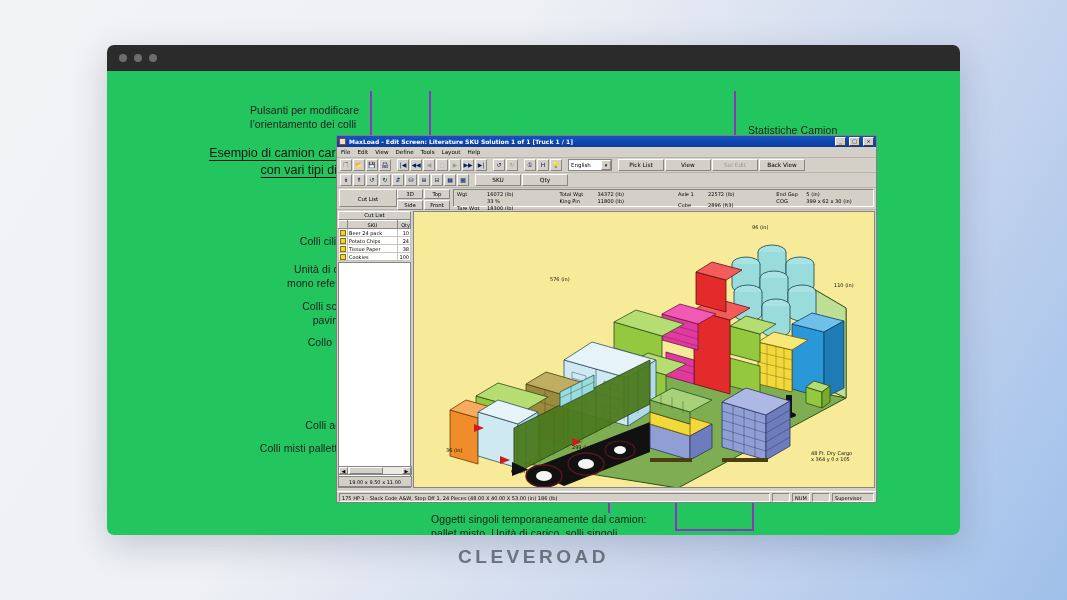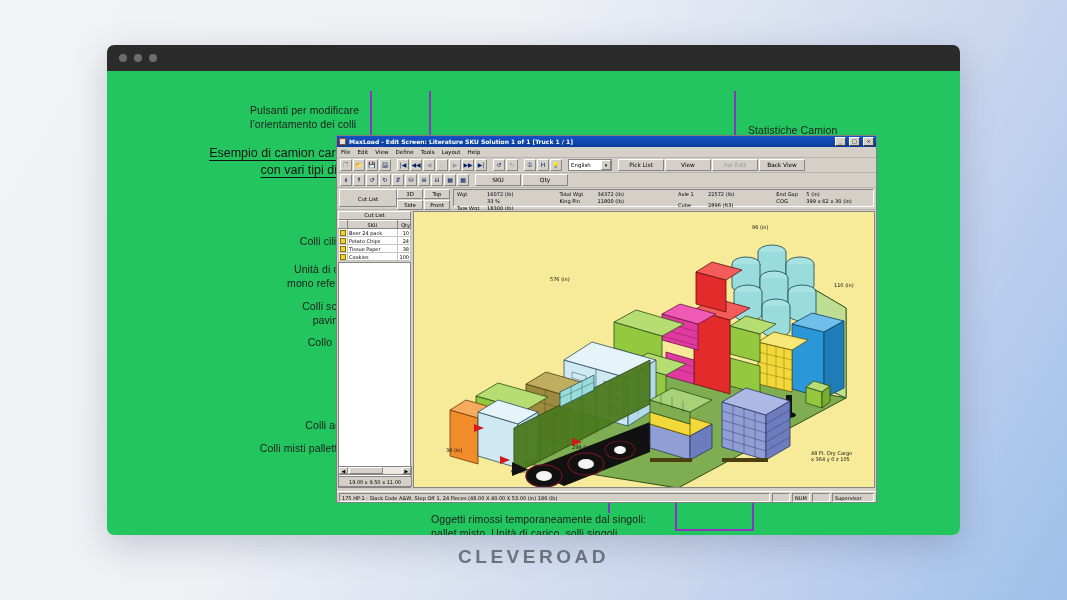--- a/index.html
+++ b/index.html
@@ -203,21 +203,21 @@
 
     <div class="callout-text ct-right" style="left:100px; top:265px; width:155px;">Collo Pallet</div>
     <div class="hline arrow-right" style="left:262px; top:271px; width:385px;"></div>
 
     <div class="callout-text ct-right" style="left:100px; top:348px; width:155px;">Colli ad «L»</div>
     <div class="hline arrow-right" style="left:262px; top:354px; width:110px;"></div>
 
     <div class="callout-text ct-right" style="left:70px; top:371px; width:185px;">Colli misti pallettizzati</div>
     <div class="hline arrow-right" style="left:262px; top:377px; width:92px;"></div>
 
-    <div class="callout-text" style="left:324px; top:442px; width:245px;">Oggetti rimossi temporaneamente dal singoli:
+    <div class="callout-text" style="left:324px; top:442px; width:245px;">Oggetti singoli temporaneamente dal camion:
 pallet misto, Unità di carico, solli singoli</div>
     <div class="vline arrow-up" style="left:568px; top:424px; height:36px;"></div>
     <div class="vline arrow-up" style="left:645px; top:378px; height:82px;"></div>
     <div class="hline" style="left:568px; top:458px; width:78px;"></div>
     <div class="vline arrow-up" style="left:501px; top:396px; height:46px;"></div>
 
     <div id="app-window">
 
       <div id="app-titlebar">
         <span class="app-ticon"></span>

